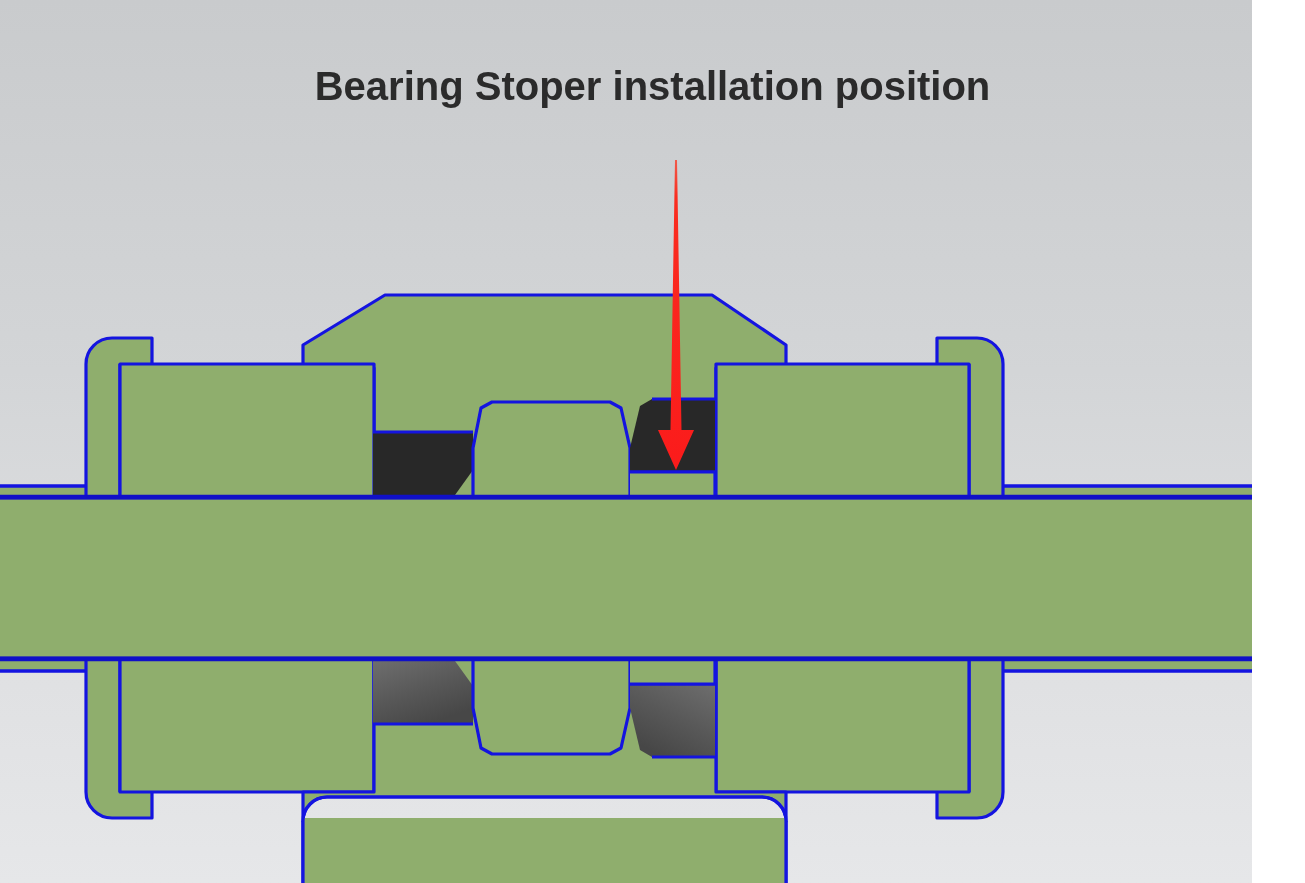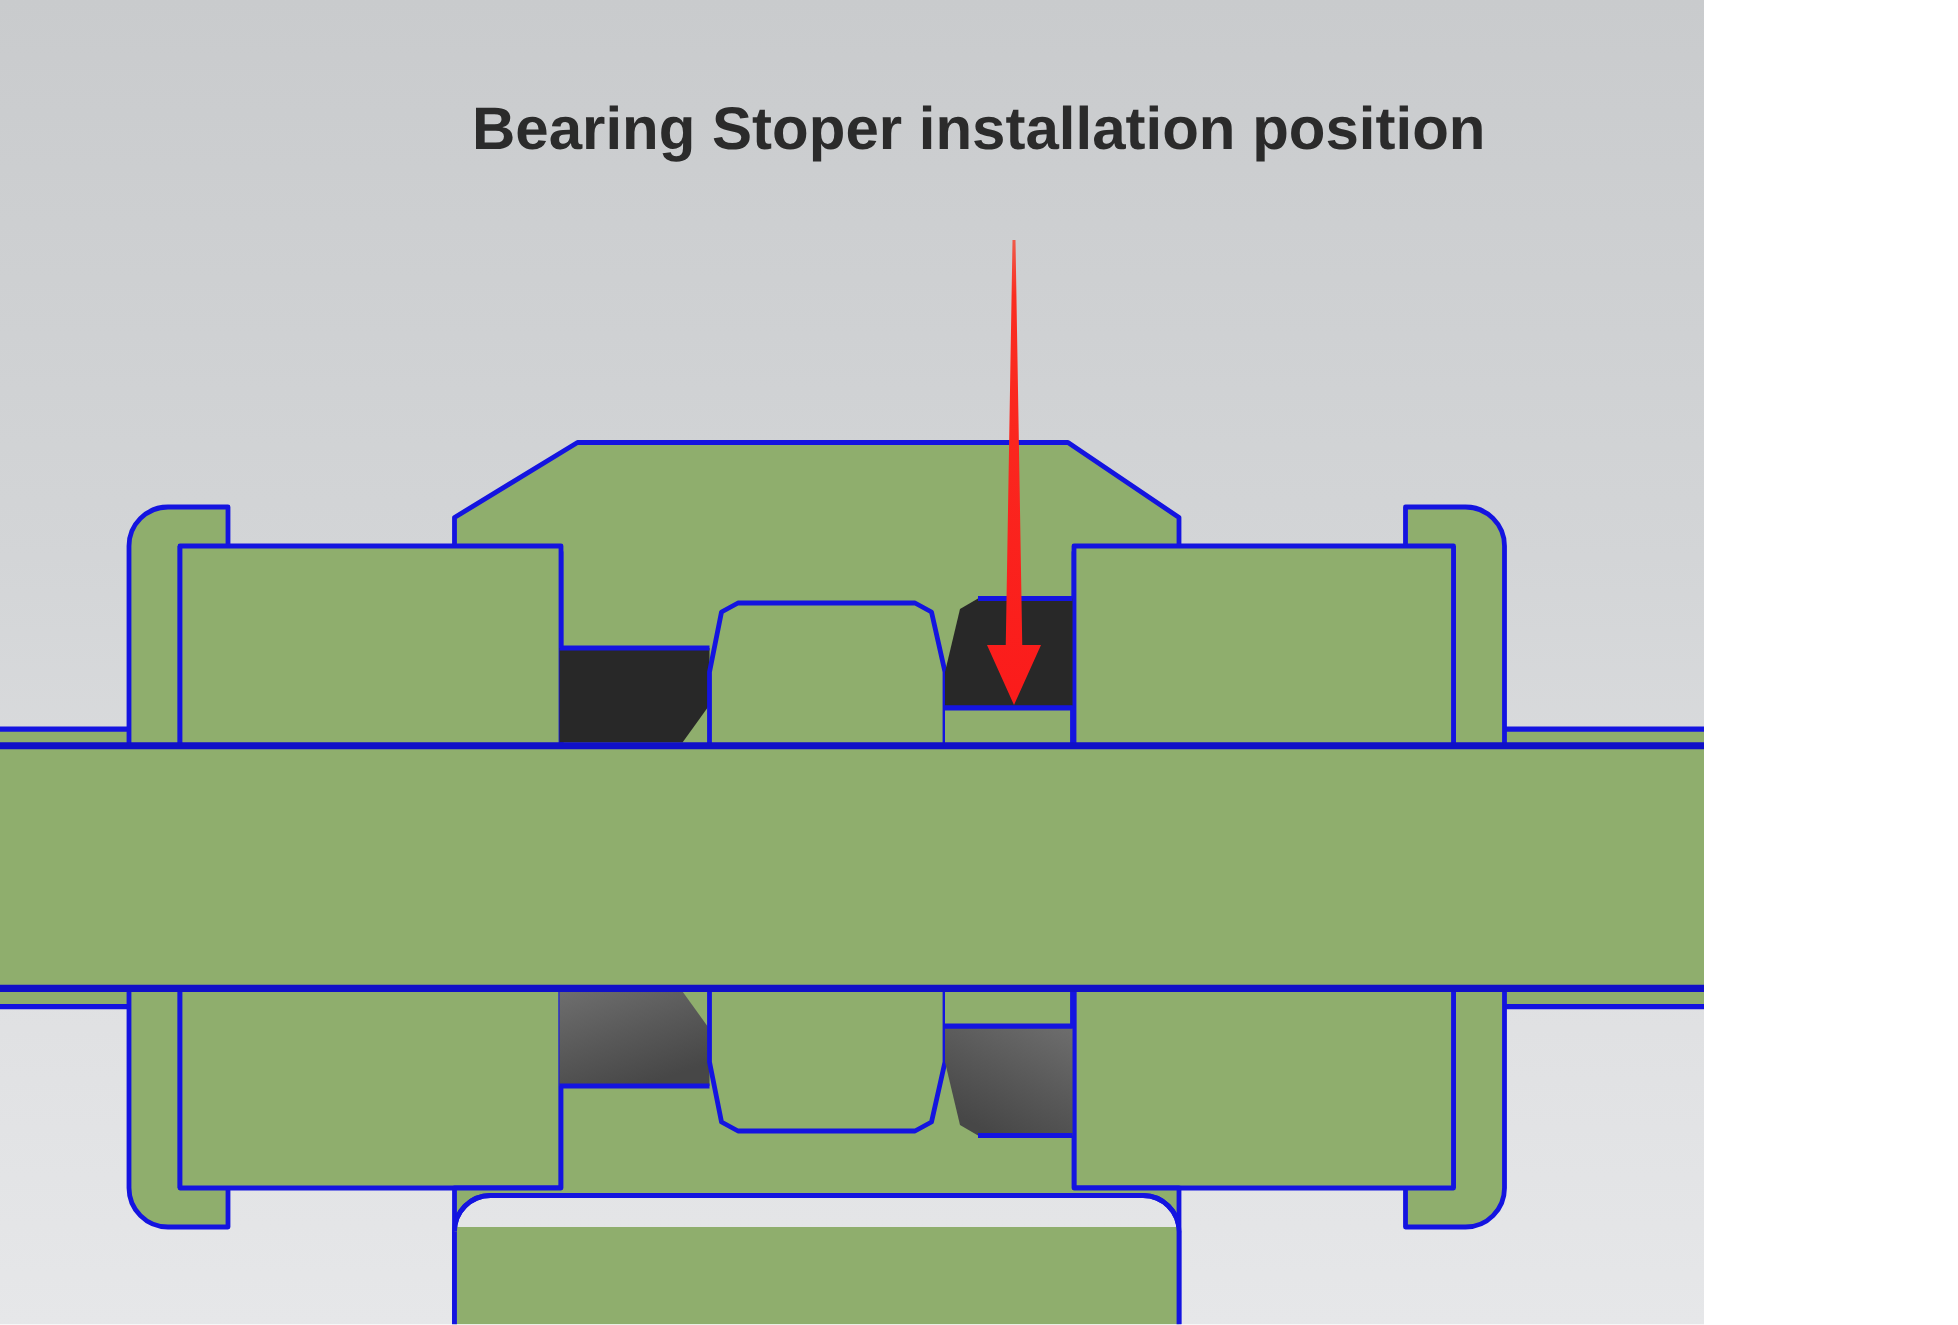--- a/index.html
+++ b/index.html
@@ -6,21 +6,21 @@
   html, body {
     margin: 0;
     padding: 0;
     background: #ffffff;
   }
   body {
     font-family: "Liberation Sans", sans-serif;
   }
   #viewport {
     position: relative;
-    width: 1136px;
+    width: 1252px;
     height: 883px;
     overflow: hidden;
     background: linear-gradient(to bottom, #c9cbcd 0%, #d2d4d6 40%, #dfe0e2 72%, #e6e7e9 100%);
   }
   #cad-canvas {
     position: absolute;
     left: 0;
     top: 0;
     width: 1305px;
     height: 883px;

